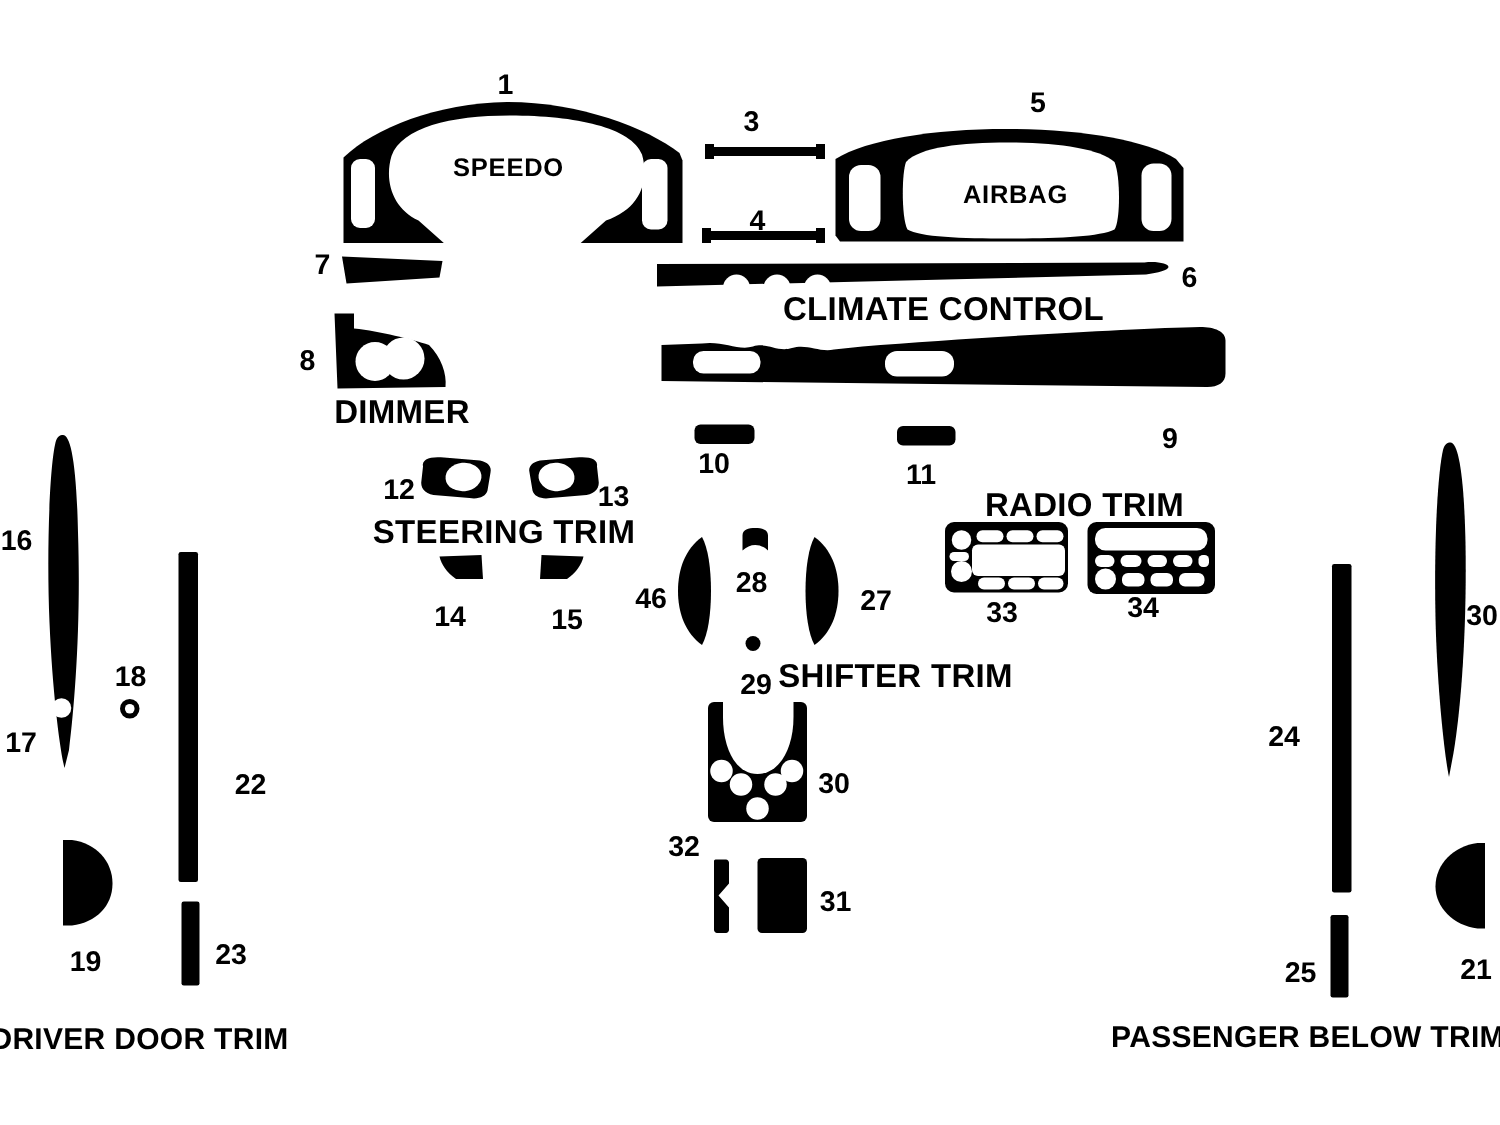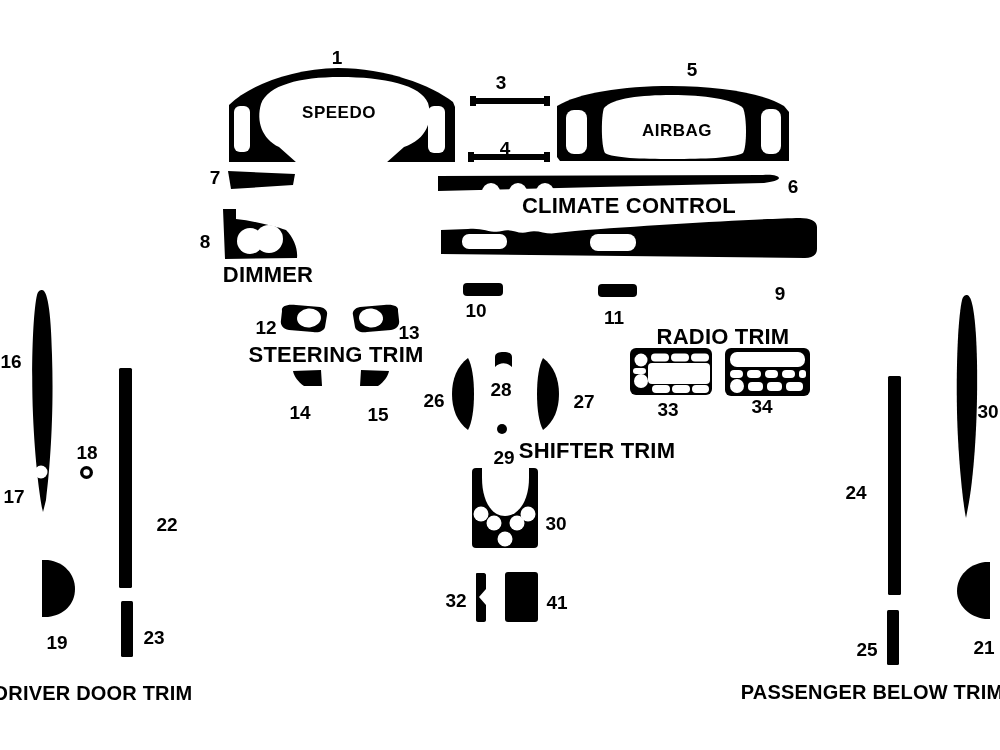--- a/index.html
+++ b/index.html
@@ -162,27 +162,27 @@
 <div class="lbl num" style="left:11px;top:361px">16</div>
 <div class="lbl num" style="left:14px;top:496px">17</div>
 <div class="lbl num" style="left:87px;top:452px">18</div>
 <div class="lbl num" style="left:57px;top:642px">19</div>
 <div class="lbl num" style="left:988px;top:411px">30</div>
 <div class="lbl num" style="left:984px;top:647px">21</div>
 <div class="lbl num" style="left:167px;top:524px">22</div>
 <div class="lbl num" style="left:154px;top:637px">23</div>
 <div class="lbl num" style="left:856px;top:492px">24</div>
 <div class="lbl num" style="left:867px;top:649px">25</div>
-<div class="lbl num" style="left:434px;top:400px">26</div>
+<div class="lbl num" style="left:434px;top:400px">46</div>
 <div class="lbl num" style="left:584px;top:401px">27</div>
 <div class="lbl num" style="left:501px;top:389px">28</div>
 <div class="lbl num" style="left:504px;top:457px">29</div>
 <div class="lbl num" style="left:556px;top:523px">30</div>
-<div class="lbl num" style="left:557px;top:602px">41</div>
-<div class="lbl num" style="left:456px;top:600px">32</div>
+<div class="lbl num" style="left:557px;top:602px">31</div>
+<div class="lbl num" style="left:456px;top:565px">32</div>
 <div class="lbl num" style="left:668px;top:409px">33</div>
 <div class="lbl num" style="left:762px;top:406px">34</div>
 
 <div class="lbl cap-in" style="left:339px;top:112px">SPEEDO</div>
 <div class="lbl cap-in" style="left:677px;top:130px">AIRBAG</div>
 <div class="lbl cap" style="left:629px;top:206px">CLIMATE CONTROL</div>
 <div class="lbl cap" style="left:268px;top:275px">DIMMER</div>
 <div class="lbl cap" style="left:336px;top:355px">STEERING TRIM</div>
 <div class="lbl cap" style="left:723px;top:337px">RADIO TRIM</div>
 <div class="lbl cap" style="left:597px;top:451px">SHIFTER TRIM</div>

